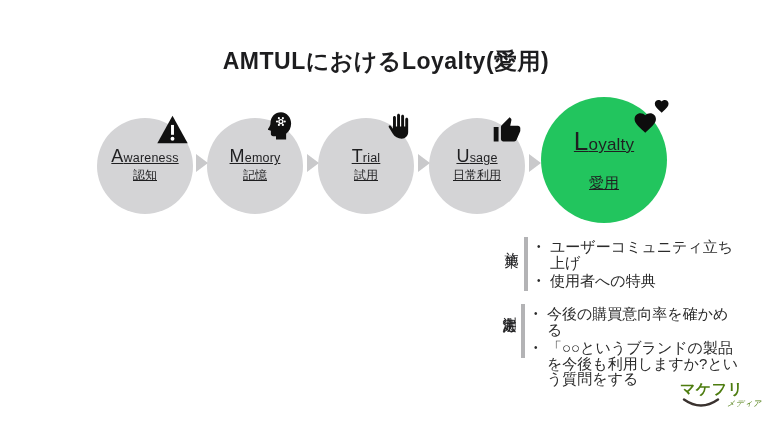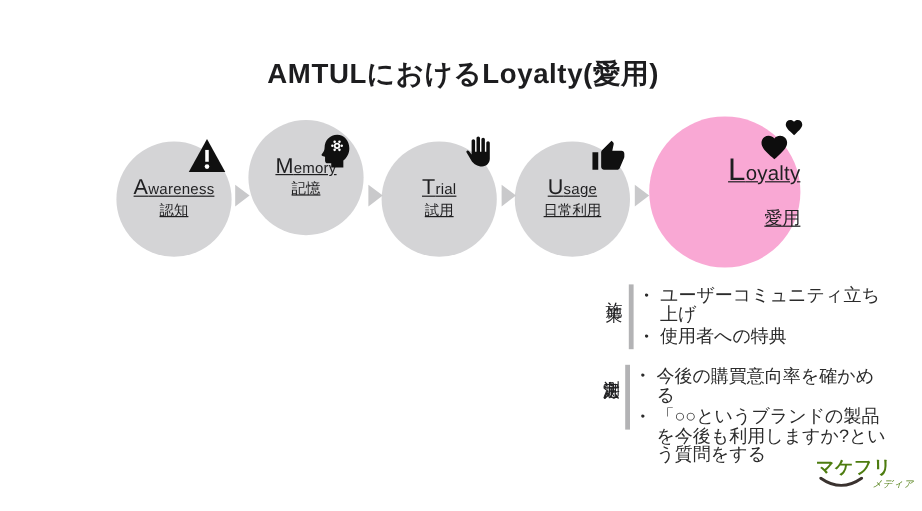--- a/index.html
+++ b/index.html
@@ -17,24 +17,24 @@
     color: #1d1d1f; letter-spacing: 0.5px; padding-left: 40px;
   }
 
   
   .stage {
     position: absolute; border-radius: 50%; background: #d4d4d6;
     display: flex; flex-direction: column; align-items: center; justify-content: center;
     text-align: center; color: #1f1f21; text-decoration: underline;
   }
   .stage-1 { left: 97px;  top: 118px; width: 96px; height: 96px; }
-  .stage-2 { left: 207px; top: 100px; width: 96px; height: 96px; }
+  .stage-2 { left: 207px; top: 118px; width: 96px; height: 96px; }
   .stage-3 { left: 318px; top: 118px; width: 96px; height: 96px; }
   .stage-4 { left: 429px; top: 118px; width: 96px; height: 96px; }
-  .stage-5 { left: 541px; top: 97px;  width: 126px; height: 126px; background: #f9a8d4; align-items: flex-end; }
+  .stage-5 { left: 541px; top: 97px;  width: 126px; height: 126px; background: #22c55e; }
 
   .stage .en  { font-size: 12.5px; line-height: 15px; letter-spacing: 0.2px; }
   .stage .en .cap { font-size: 18px; }
   .stage .jp  { font-size: 12px; line-height: 15px; margin-top: 2px; }
   .stage-5 .en { font-size: 17px; line-height: 22px; }
   .stage-5 .en .cap { font-size: 26px; }
   .stage-5 .jp { font-size: 15px; margin-top: 19px; }
 
   
   .arrow {

